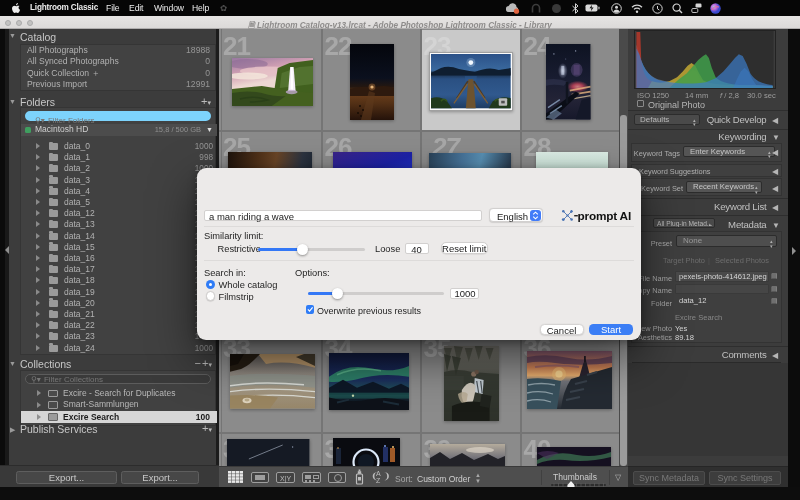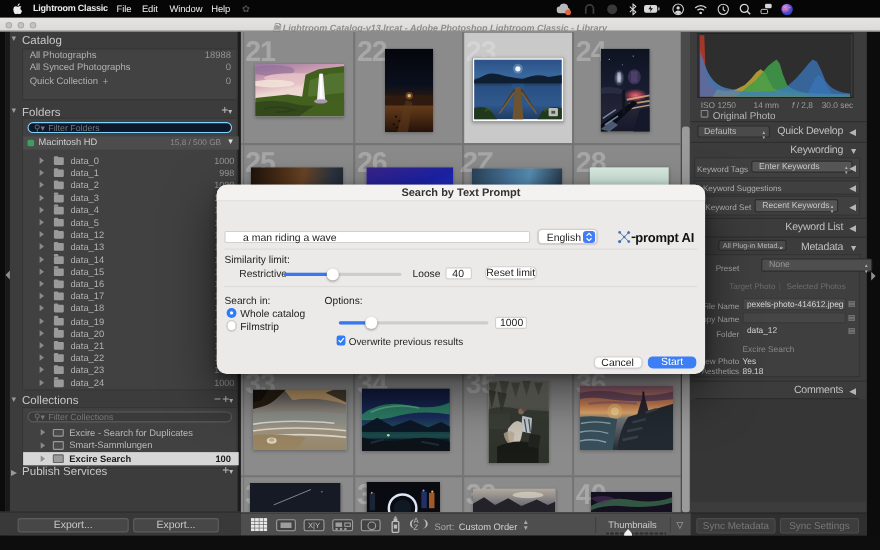--- a/index.html
+++ b/index.html
@@ -122,28 +122,29 @@
     <div class="abs" style="left:5px;top:0;width:4px;height:458px;background:#191919;"></div>
     <div class="abs" style="left:4.5px;top:217px;width:0;height:0;border-right:4px solid #8f8f8f;border-top:4px solid transparent;border-bottom:4px solid transparent;"></div>
     <div class="abs" style="left:216px;top:0;width:3px;height:458px;background:#1c1c1c;"></div>
 
     <span class="tri" style="top:3px;">▼</span>
       <span class="hdr" style="top:1.5px;">Catalog</span>
     <div class="itembox" style="top:14.5px;height:47px;">
       <div class="litem">All Photographs<span class="val">18988</span></div>
       <div class="litem">All Synced Photographs<span class="val">0</span></div>
       <div class="litem">Quick Collection ＋<span class="val">0</span></div>
+      <div class="litem">Previous Import<span class="val">12991</span></div>
     </div>
 
     <span class="tri" style="top:69px;">▼</span>
       <span class="hdr" style="top:67px;">Folders</span>
     <span class="abs" style="top:66px;right:8px;color:#bbb;font-size:11px;">+<span style="font-size:7px;">▾</span></span>
     <div class="itembox" style="top:78px;height:248px;background:#414141;">
 
-      <div class="abs" style="left:4px;top:3px;width:186px;height:9.5px;border:1px solid #7dd3fc;border-radius:6px;background:#0f172a;color:#777;font-size:8px;line-height:9px;padding-left:5px;">⚲▾<span style="margin-left:3px;">Filter Folders</span></div>
+      <div class="abs" style="left:4px;top:3px;width:186px;height:9.5px;border:5px solid #7dd3fc;border-radius:6px;background:#bef264;color:#777;font-size:8px;line-height:9px;padding-left:5px;">⚲▾<span style="margin-left:3px;">Filter Folders</span></div>
 
       <div class="abs" style="left:0;top:16px;width:196px;height:11.5px;background:#4c4c4c;font-size:8.5px;color:#cfcfcf;line-height:11.5px;">
         <span class="abs" style="left:4px;top:3px;width:6px;height:6px;background:#3f9e5f;border-radius:1.5px;"></span>
         <span class="abs" style="left:14px;">Macintosh HD</span>
         <span class="abs" style="right:16px;color:#8f8f8f;font-size:7.5px;">15,8 / 500 GB</span>
         <span class="abs" style="right:4px;top:0;color:#dedede;font-size:7px;">▼</span>
       </div>
       <div id="folderlist" class="abs" style="left:0;top:29px;width:196px;">
           <div class="frow" style="top:4.0px;">
             <span class="arr"></span>
@@ -302,21 +303,21 @@
 <div class="vsep" style="left:301px;"></div>
 <div class="hsep" style="top:101px;"></div>
 <div class="hsep" style="top:202px;"></div>
 <div class="hsep" style="top:302.5px;"></div>
 <div class="hsep" style="top:403px;"></div>
 <div class="cnum" style="left:4px;top:2px;">21</div>
 <div class="cnum" style="left:105.5px;top:2px;">22</div>
 <div class="cnum" style="left:304.5px;top:2px;">24</div>
 <div class="cnum" style="left:4px;top:103px;">25</div>
 <div class="cnum" style="left:105.5px;top:103px;">26</div>
-<div class="cnum" style="left:200px;top:103px;font-style:italic;">27</div>
+<div class="cnum" style="left:213px;top:103px;font-style:italic;">27</div>
 <div class="cnum" style="left:304.5px;top:103px;">28</div>
 <div class="cnum" style="left:4px;top:304px;">33</div>
 <div class="cnum" style="left:105.5px;top:304px;">34</div>
 <div class="cnum" style="left:204.5px;top:304px;">35</div>
 <div class="cnum" style="left:304.5px;top:304px;">36</div>
 <div class="cnum" style="left:4px;top:404.5px;">37</div>
 <div class="cnum" style="left:105.5px;top:404.5px;">38</div>
 <div class="cnum" style="left:204.5px;top:404.5px;">39</div>
 <div class="cnum" style="left:304.5px;top:404.5px;">40</div>
 <div class="cnum" style="left:204.5px;top:2px;color:#d4d4d4;">23</div>
@@ -597,21 +598,21 @@
 <span class="larr" style="left:144px;top:154.5px;">◀</span>
 <div class="rsep" style="top:169px;"></div>
 <span class="phdr" style="right:21.5px;top:172px;">Keyword List</span>
 <span class="larr" style="left:144px;top:174px;">◀</span>
 <div class="rsep" style="top:186px;"></div>
 <div class="ddown" style="left:25px;top:189px;width:62px;height:10px;font-size:6.6px;line-height:9px;padding-left:3px;white-space:nowrap;overflow:hidden;">All Plug-in Metad...<i class="st" style="right:2px;top:0.5px;">▲</i><i class="st" style="right:2px;top:4.5px;">▼</i></div>
 <span class="phdr" style="right:21.5px;top:189.5px;">Metadata</span>
 <span class="larr" style="left:144px;top:191.5px;">▼</span>
 <div class="abs" style="left:3px;top:202px;width:151px;height:112px;background:#3f3f3f;border:1px solid #333;"></div>
 <div class="abs" style="left:0;top:209.5px;width:44px;text-align:right;font-size:7.4px;color:#a8a8a8;">Preset</div>
-<div class="ddown" style="left:64px;top:206px;width:101px;height:11.5px;font-size:8px;line-height:10.5px;padding-left:6px;background:#4e4e4e;color:#9a9a9a;white-space:nowrap;">None<i class="st" style="right:2.5px;top:1px;">▲</i><i class="st" style="right:2.5px;top:5.5px;">▼</i></div>
+<div class="ddown" style="left:48px;top:206px;width:101px;height:11.5px;font-size:8px;line-height:10.5px;padding-left:6px;background:#4e4e4e;color:#9a9a9a;white-space:nowrap;">None<i class="st" style="right:2.5px;top:1px;">▲</i><i class="st" style="right:2.5px;top:5.5px;">▼</i></div>
 <span class="abs" style="left:35px;top:227px;font-size:7.4px;color:#6e6e6e;">Target Photo</span>
 <span class="abs" style="left:80px;top:227px;font-size:7.4px;color:#555;">|</span>
 <span class="abs" style="left:87px;top:227px;font-size:7.4px;color:#6e6e6e;">Selected Photos</span>
 <div class="abs" style="left:0;top:244.5px;width:44px;text-align:right;font-size:7.4px;color:#a8a8a8;">File Name</div>
 <div class="abs" style="left:47px;top:241.5px;width:94px;height:11px;background:#4a4a4a;border:1px solid #3a3a3a;border-radius:1px;font-size:7.6px;line-height:10px;padding-left:3px;color:#d6d6d6;white-space:nowrap;overflow:hidden;">pexels-photo-414612.jpeg</div>
 <span class="abs" style="left:143px;top:243px;font-size:7px;color:#9a9a9a;">▤</span>
 <div class="abs" style="left:0;top:257px;width:44px;text-align:right;font-size:7.4px;color:#a8a8a8;">Copy Name</div>
 <div class="abs" style="left:47px;top:254.5px;width:94px;height:10.5px;background:#464646;border:1px solid #3a3a3a;border-radius:1px;"></div>
 <span class="abs" style="left:143px;top:256px;font-size:7px;color:#9a9a9a;">▤</span>
 <div class="abs" style="left:0;top:269.5px;width:44px;text-align:right;font-size:7.4px;color:#a8a8a8;">Folder</div>
@@ -698,22 +699,21 @@
         </g>
       </svg>
 <svg class="abs" style="left:347.5px;top:13.5px;" width="8" height="8" viewBox="0 0 10 10">
         <path d="M5 0 L8.6 4 A4.4 4.4 0 1 1 1.4 4 Z" fill="#f2f2f2"></path>
       </svg>
 <div class="abs" style="left:390px;top:3px;width:1px;height:15px;background:#404040;"></div>
 <span class="abs" style="left:396px;top:6px;color:#b5b5b5;font-size:8px;">▽</span>
     </div>
   <div id="bottomstrip" class="abs" style="top:487px;left:0;width:800px;height:13px;background:#0d0d0d;"></div>
   <div id="dialog">
-      <div id="dlgtitle">Search by Text Prompt</div>
-<div class="winput" style="left:7px;top:41.5px;width:278px;height:11.5px;line-height:11px;padding-left:16px;">a man riding a wave</div>
+<div class="winput" style="left:7px;top:41.5px;width:278px;height:11.5px;line-height:11px;padding-left:4px;">a man riding a wave</div>
 <div class="abs" style="left:292px;top:40px;width:54px;height:13.5px;background:#fff;border:1px solid #d2d0cf;border-radius:4px;box-shadow:0 0.5px 1px rgba(0,0,0,0.12);">
 <span class="abs" style="left:7px;top:1.5px;font-size:9.5px;color:#222;">English</span>
 <span class="abs" style="right:1px;top:1px;width:11px;height:11px;background:#437cf8;border-radius:3px;"><svg width="11" height="11" viewBox="0 0 11 11">
             <path d="M3.2 4.4 L5.5 2.2 L7.8 4.4 M3.2 6.6 L5.5 8.8 L7.8 6.6" stroke="#fff" stroke-width="1.1" fill="none"></path>
           </svg></span>
       </div>
 <svg class="abs" style="left:364px;top:40px;" width="75" height="15" viewBox="0 0 75 15">
 <g stroke="#4a74b4" stroke-width="0.9">
           <path d="M2.5 3.5 L10.5 11.5 M10.5 3.5 L2.5 11.5"></path>
         </g>

